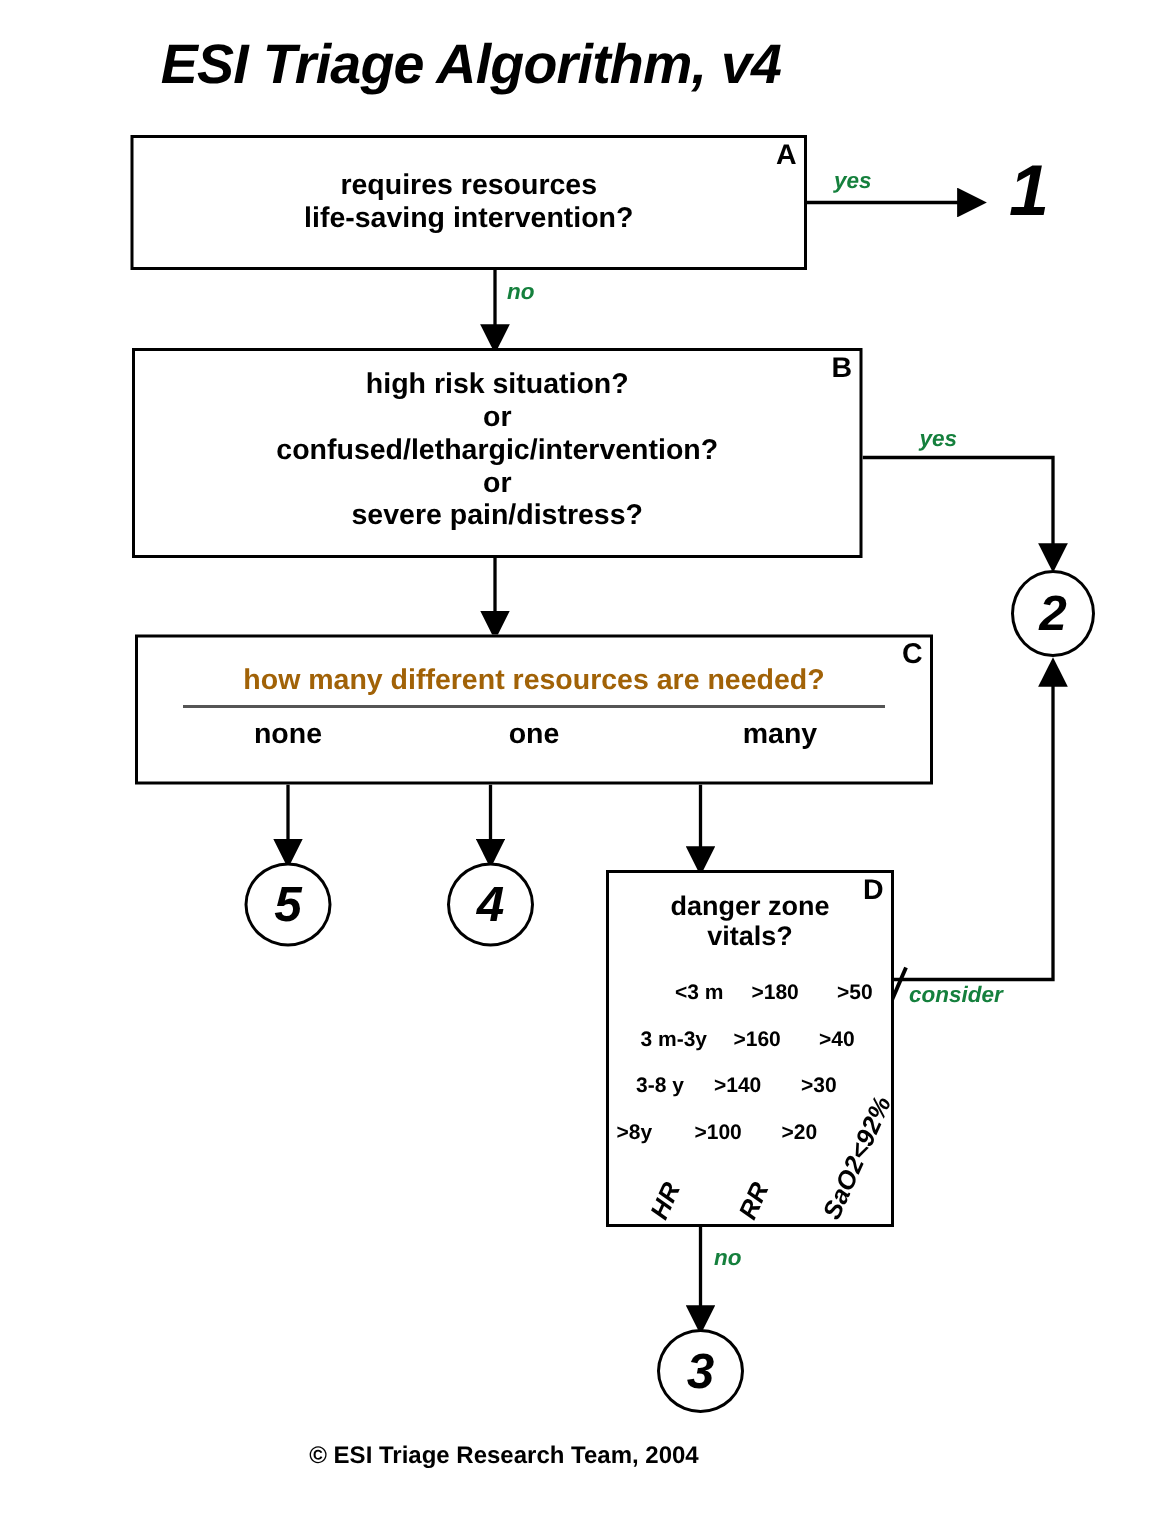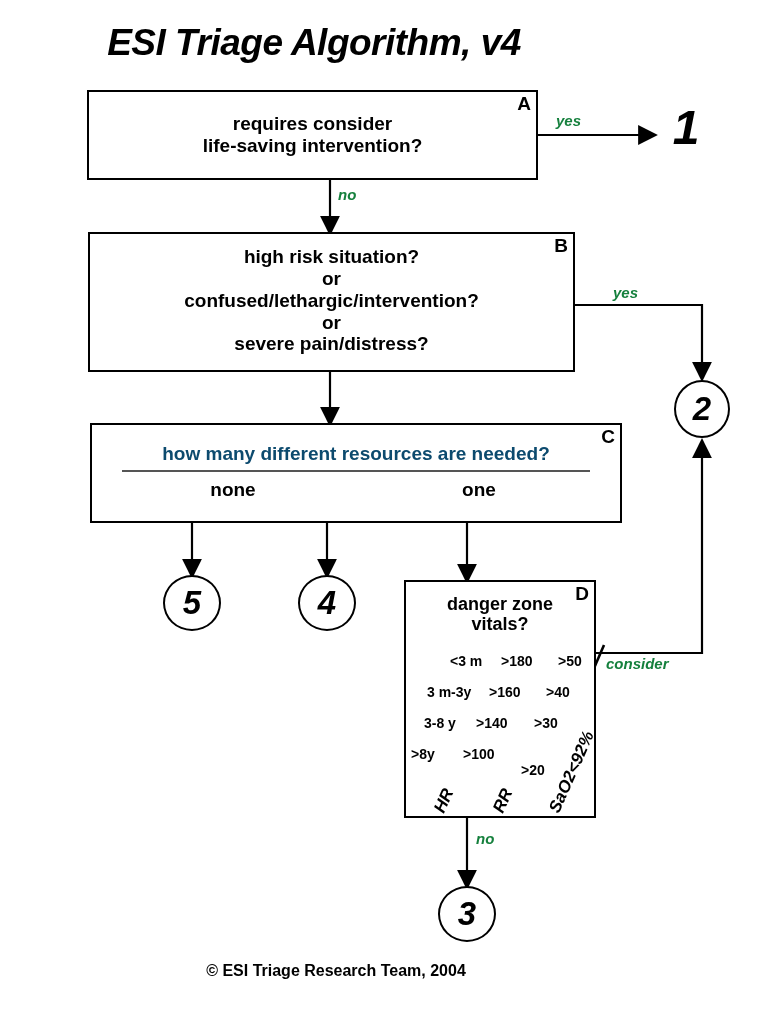--- a/index.html
+++ b/index.html
@@ -60,21 +60,21 @@
   }
   #boxB .box-text {
     font-size: 19px;
     margin-top: 12px;
   }
   #boxC .heading {
     font-size: 19px;
     font-weight: bold;
     text-align: center;
     margin-top: 18px;
-    color: #0c4a6e;
+    color: #a16207;
   }
   #boxC .divider {
     height: 2px;
     background: #555;
     margin: 5px 30px 0 30px;
   }
   #boxC .options {
     display: flex;
     margin-top: 7px;
     padding: 0 18px;
@@ -181,21 +181,21 @@
     <line x1="467" y1="818" x2="467" y2="880" stroke="#000" stroke-width="2.2" marker-end="url(#arrow)"></line>
 
     <line x1="490" y1="645" x2="418" y2="812" stroke="#000" stroke-width="2.6"></line>
     <line x1="549" y1="645" x2="477" y2="812" stroke="#000" stroke-width="2.6"></line>
     <line x1="604" y1="645" x2="532" y2="812" stroke="#000" stroke-width="2.6"></line>
   </svg>
 
   <div class="dbox" id="boxA" style="left:87px; top:90px; width:451px; height:90px;">
     <div class="box-letter">A</div>
     <div class="box-text">
-      <div>requires consider</div>
+      <div>requires resources</div>
       <div>life-saving intervention?</div>
     </div>
   </div>
   <div class="edge-label" style="left:556px; top:112px;">yes</div>
   <div class="edge-label" style="left:338px; top:186px;">no</div>
 
   <div class="level-num" style="left:660px; top:104px; width:52px; font-size:48px;">1</div>
 
   <div class="dbox" id="boxB" style="left:88px; top:232px; width:487px; height:140px;">
     <div class="box-letter">B</div>
@@ -211,20 +211,21 @@
 
   <div class="circle-num" style="left:674px; top:380px; width:56px; height:58px;">2</div>
 
   <div class="dbox" id="boxC" style="left:90px; top:423px; width:532px; height:100px;">
     <div class="box-letter">C</div>
     <div class="heading">how many different resources are needed?</div>
     <div class="divider"></div>
     <div class="options">
       <span>none</span>
       <span>one</span>
+      <span>many</span>
     </div>
   </div>
 
   <div class="circle-num" style="left:163px; top:575px; width:58px; height:56px;">5</div>
   <div class="circle-num" style="left:298px; top:575px; width:58px; height:56px;">4</div>
 
   <div class="dbox" id="boxD" style="left:404px; top:580px; width:192px; height:238px;">
     <div class="box-letter">D</div>
     <div class="dtitle">
       <div>danger zone</div>
@@ -239,21 +240,21 @@
   <div class="vital-cell" style="left:427px; top:684px;">3 m-3y</div>
   <div class="vital-cell" style="left:489px; top:684px;">&gt;160</div>
   <div class="vital-cell" style="left:546px; top:684px;">&gt;40</div>
 
   <div class="vital-cell" style="left:424px; top:715px;">3-8 y</div>
   <div class="vital-cell" style="left:476px; top:715px;">&gt;140</div>
   <div class="vital-cell" style="left:534px; top:715px;">&gt;30</div>
 
   <div class="vital-cell" style="left:411px; top:746px;">&gt;8y</div>
   <div class="vital-cell" style="left:463px; top:746px;">&gt;100</div>
-  <div class="vital-cell" style="left:521px; top:762px;">&gt;20</div>
+  <div class="vital-cell" style="left:521px; top:746px;">&gt;20</div>
 
   <div class="vital-head" style="left:430px; top:808px; transform: rotate(-66deg);">HR</div>
   <div class="vital-head" style="left:489px; top:808px; transform: rotate(-66deg);">RR</div>
   <div class="vital-head" style="left:545px; top:808px; transform: rotate(-66deg);">SaO2&lt;92%</div>
 
   <div class="edge-label" style="left:606px; top:655px;">consider</div>
   <div class="edge-label" style="left:476px; top:830px;">no</div>
 
   <div class="circle-num" style="left:438px; top:886px; width:58px; height:56px;">3</div>
 

